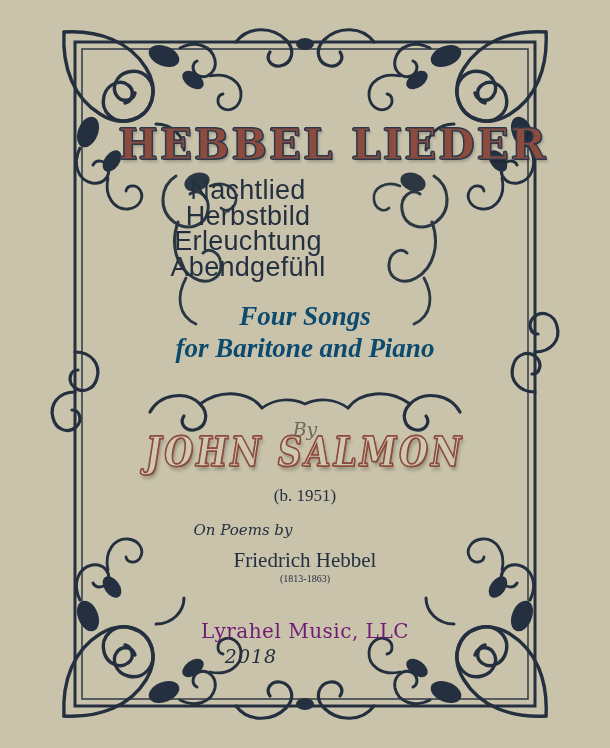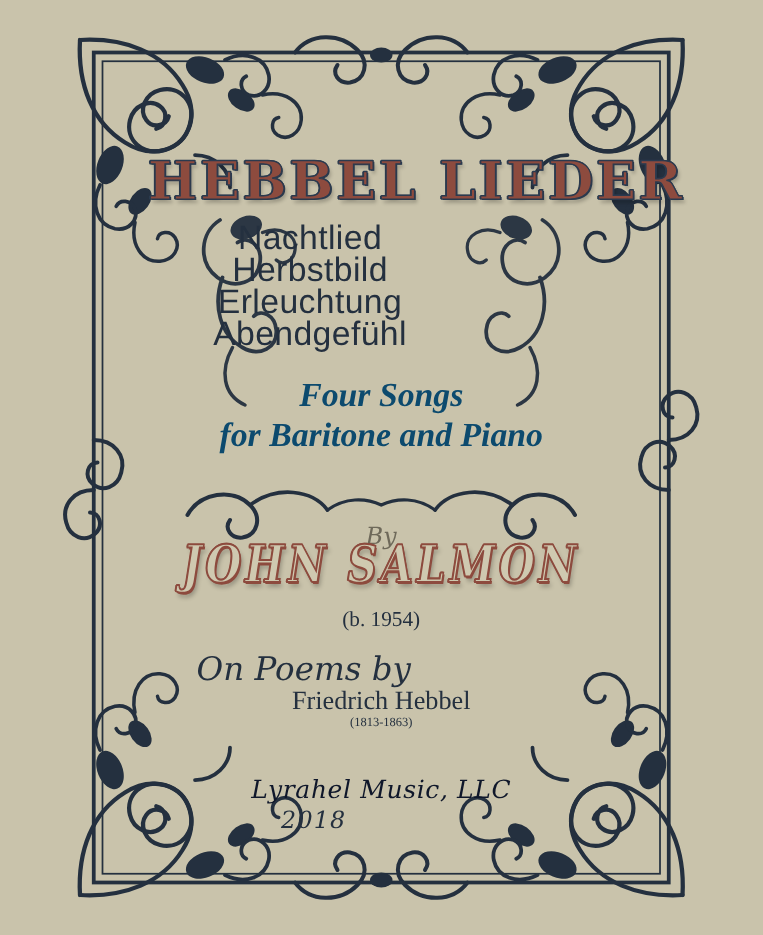--- a/index.html
+++ b/index.html
@@ -128,21 +128,21 @@
   }
 
   .poems-by {
     position: absolute;
     top: 521px;
     left: 0;
     width: 486px;
     color: #24303f;
     font-family: "DejaVu Serif", serif;
     font-style: italic;
-    font-size: 26px;
+    font-size: 15px;
   }
 
   .poet {
     position: absolute;
     top: 548px;
     left: 0;
     width: 610px;
     color: #24303f;
     font-size: 21px;
   }
@@ -154,23 +154,22 @@
     width: 610px;
     color: #24303f;
     font-size: 10px;
   }
 
   .publisher {
     position: absolute;
     top: 619px;
     left: 0;
     width: 610px;
-    color: #0f172a;
-    font-family: "DejaVu Serif", serif;
-    font-style: italic;
+    color: #701a75;
+    font-family: "DejaVu Serif", serif;
     font-size: 20px;
     letter-spacing: 0.5px;
   }
 
   .year {
     position: absolute;
     top: 645px;
     left: 0;
     width: 502px;
     color: #24303f;
@@ -285,21 +284,21 @@
 
     <div class="subtitle">
       <div>Four Songs</div>
       <div>for Baritone and Piano</div>
     </div>
 
     <div class="byline">By</div>
 
     <div class="composer">JOHN SALMON</div>
 
-    <div class="composer-dates">(b. 1954)</div>
+    <div class="composer-dates">(b. 1951)</div>
 
     <div class="poems-by">On Poems by</div>
 
     <div class="poet">Friedrich Hebbel</div>
 
     <div class="poet-dates">(1813-1863)</div>
 
     <div class="publisher">Lyrahel Music, LLC</div>
 
     <div class="year">2018</div>

